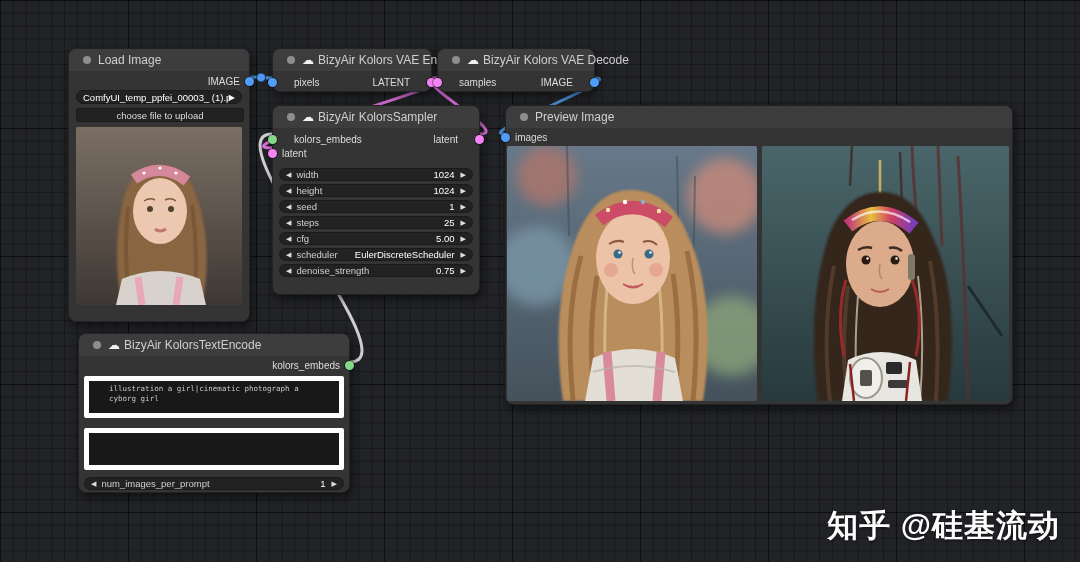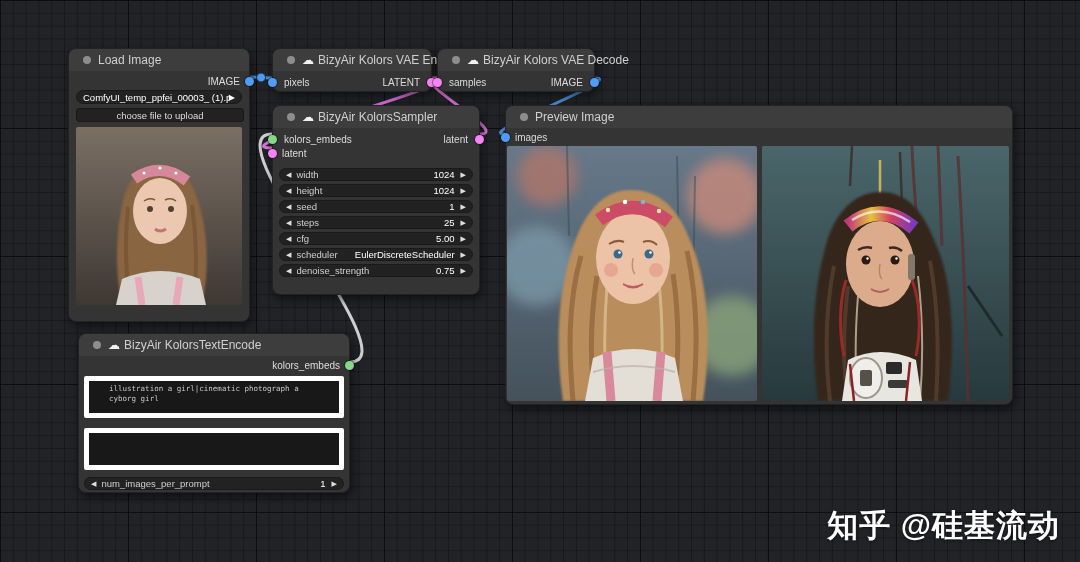--- a/index.html
+++ b/index.html
@@ -23,21 +23,21 @@
   .node-header{
     height:22px;background:#3d3d3d;border-radius:7px 7px 0 0;
     display:flex;align-items:center;gap:7px;padding:0 14px;
   }
   .collapse-dot{width:8px;height:8px;border-radius:50%;background:#8d8d8d;flex:0 0 auto;}
   .node-title{font-size:12px;color:#cfcfcf;white-space:nowrap;}
   .cloud{font-size:12px;color:#f2f2f2;margin-right:-3px;}
   .prow{display:flex;align-items:center;gap:5px;height:14px;font-size:10px;color:#dcdcdc;}
   .prow.out{justify-content:flex-end;}
   .prow.both{justify-content:space-between;}
-  .pgroup{display:flex;align-items:center;gap:7px;}
+  .pgroup{display:flex;align-items:center;gap:17px;}
   .dot{width:9px;height:9px;border-radius:50%;flex:0 0 auto;box-shadow:0 0 0 1px rgba(0,0,0,.35);}
   .c-blue{background:#4f9df8;} .c-green{background:#84d989;} .c-pink{background:#f583f5;}
   .in-dot{margin-left:-5px;} .out-dot{margin-right:-5px;}
   .widget{
     height:13px;background:#222;border:1px solid #1a1a1a;border-radius:8px;
     display:flex;align-items:center;padding:0 6px;font-size:9.5px;color:#cfcfcf;
     box-sizing:border-box;
   }
   .widget .arr{font-size:7px;color:#e0e0e0;line-height:13px;}
   .widget .wlabel{margin-left:5px;white-space:nowrap;}

